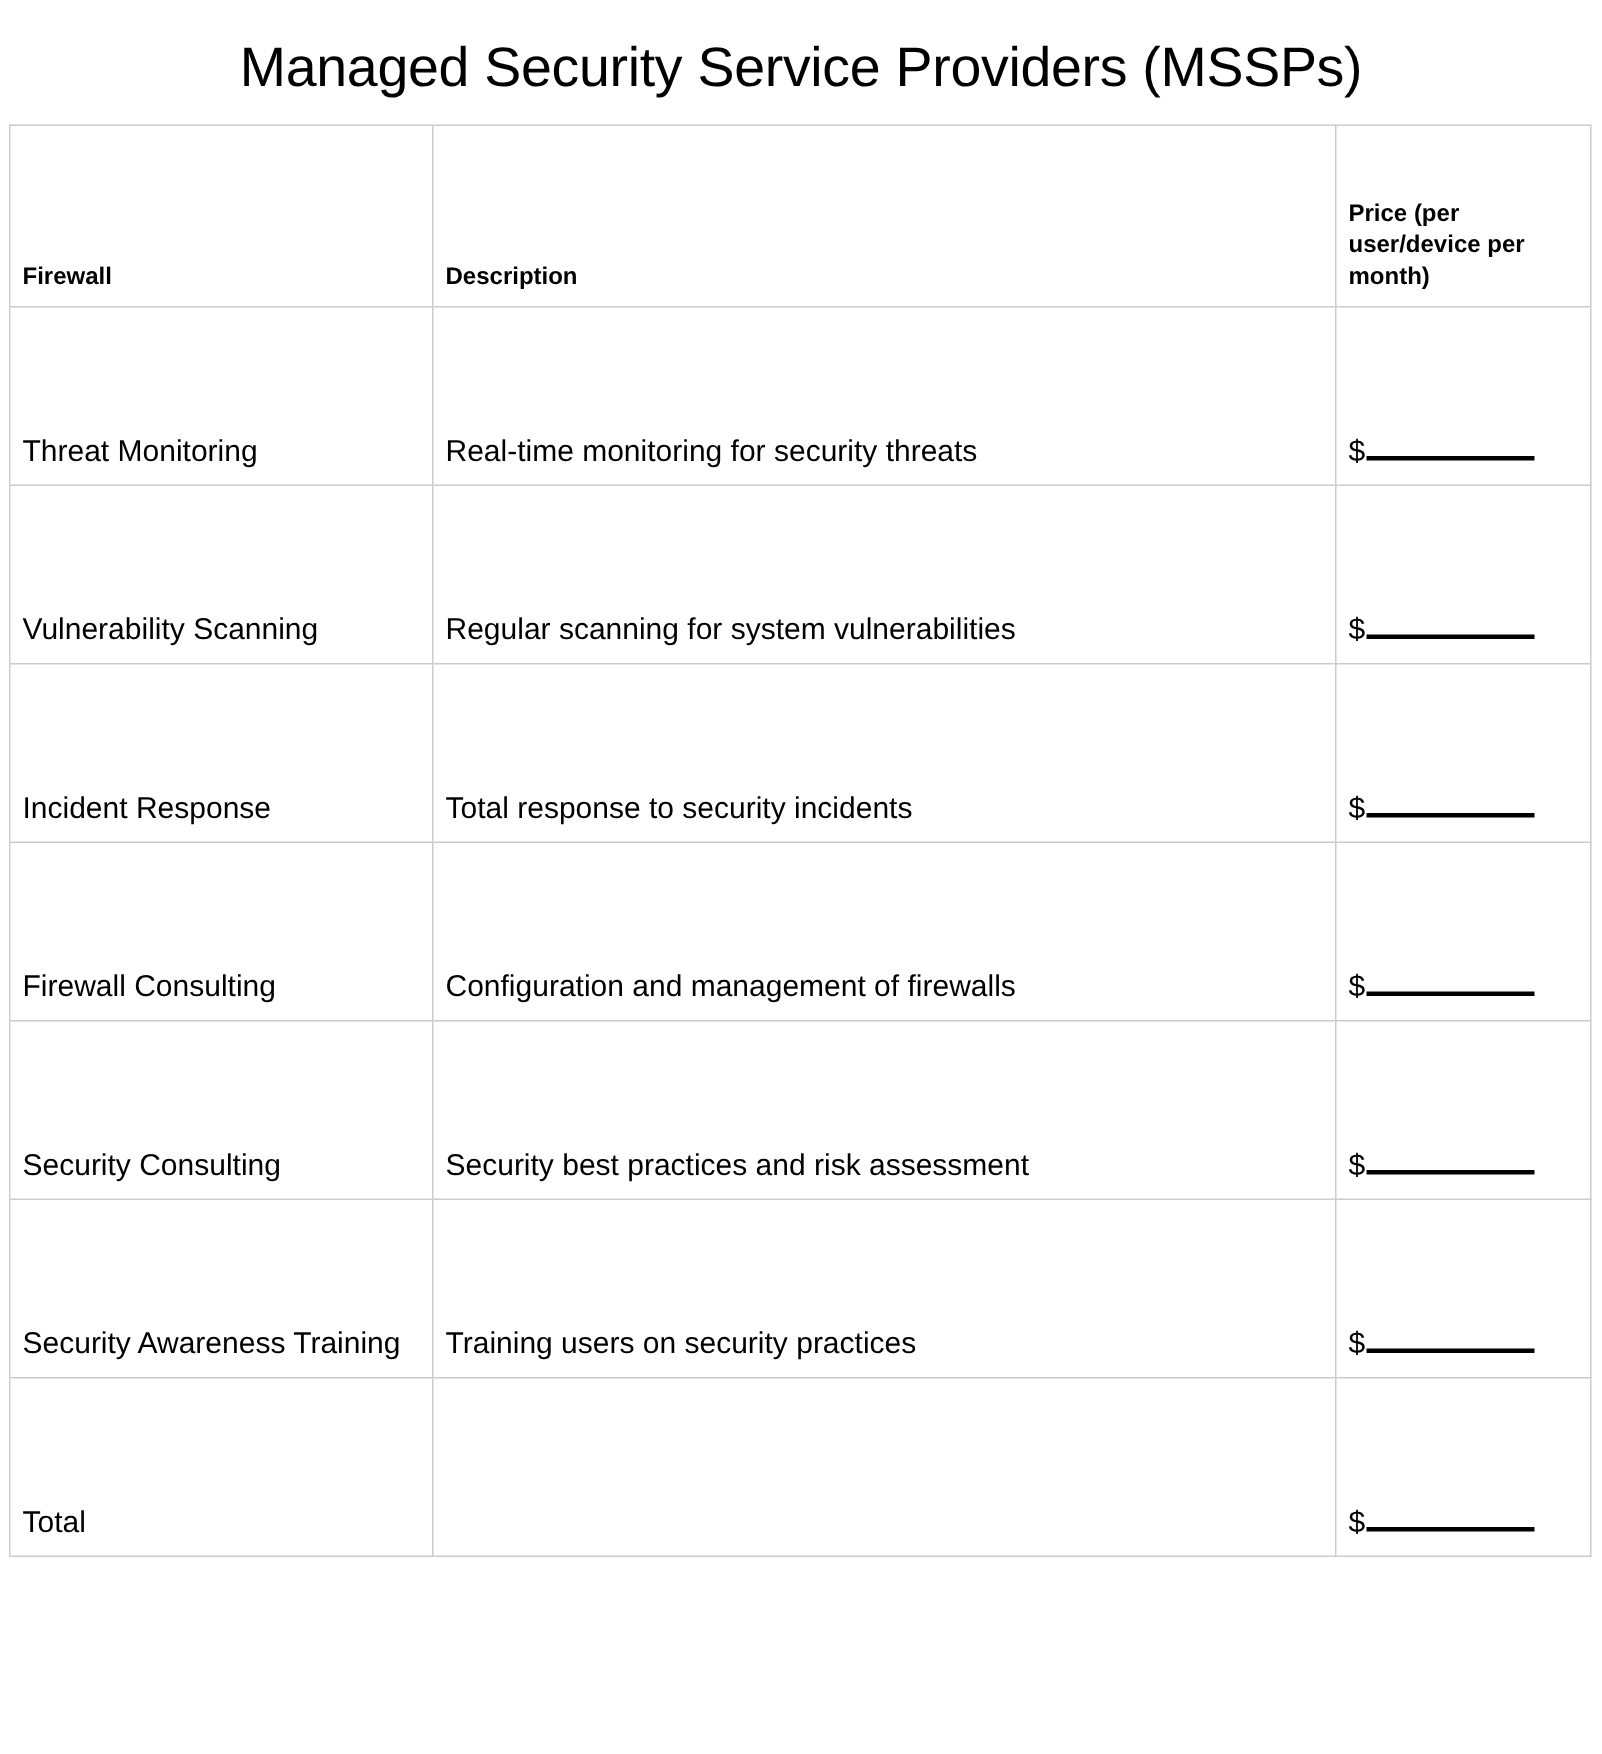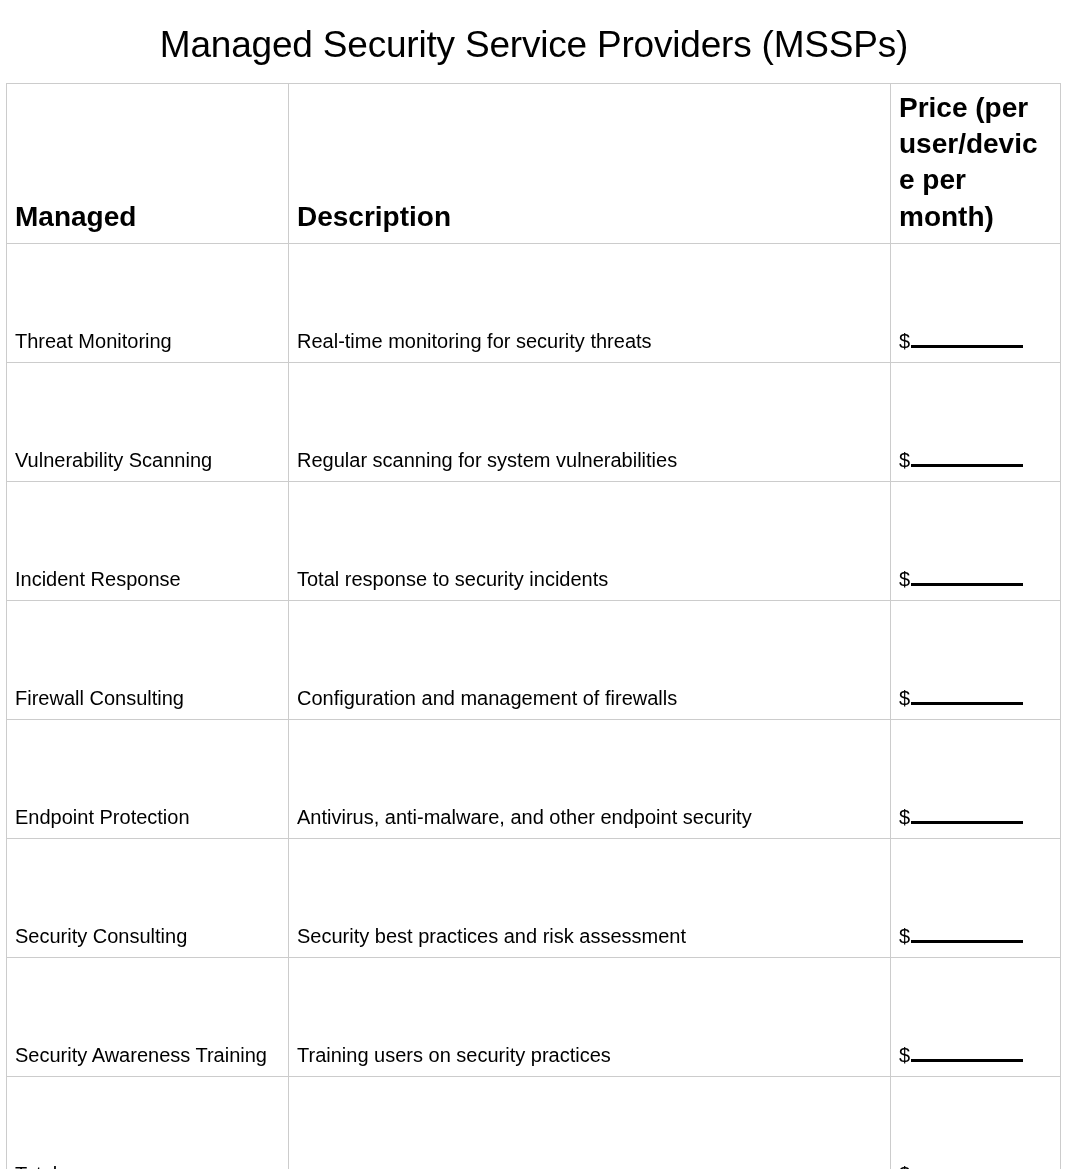--- a/index.html
+++ b/index.html
@@ -51,21 +51,21 @@
     padding: 6px 8px 8px 8px;
     font-size: 20px;
     line-height: 1.28;
     font-weight: 400;
     text-align: left;
     word-wrap: break-word;
   }
   table.pricing-table thead th {
     font-weight: 700;
     height: 106px;
-    font-size: 28px;
+    font-size: 16px;
     line-height: 1.3;
   }
   table.pricing-table tbody td {
     height: 104px;
   }
   .price-cell {
     white-space: nowrap;
     font-size: 25px;
   }
   .blank-line {
@@ -86,21 +86,21 @@
   <h1 class="doc-title">Managed Security Service Providers (MSSPs)</h1>
 
   <table class="pricing-table">
     <colgroup>
       <col class="c-service">
       <col class="c-desc">
       <col class="c-price">
     </colgroup>
     <thead>
       <tr>
-        <th>Managed</th>
+        <th>Firewall</th>
         <th>Description</th>
         <th>Price (per user/device per month)</th>
       </tr>
     </thead>
     <tbody>
 
       <tr>
         <td>Threat Monitoring</td>
         <td>Real-time monitoring for security threats</td>
         <td class="price-cell"><span class="price-symbol">$</span><span class="blank-line"></span></td>
@@ -117,25 +117,20 @@
         <td>Total response to security incidents</td>
         <td class="price-cell"><span class="price-symbol">$</span><span class="blank-line"></span></td>
       </tr>
 
       <tr>
         <td>Firewall Consulting</td>
         <td>Configuration and management of firewalls</td>
         <td class="price-cell"><span class="price-symbol">$</span><span class="blank-line"></span></td>
       </tr>
 
-      <tr>
-        <td>Endpoint Protection</td>
-        <td>Antivirus, anti-malware, and other endpoint security</td>
-        <td class="price-cell"><span class="price-symbol">$</span><span class="blank-line"></span></td>
-      </tr>
 
       <tr>
         <td>Security Consulting</td>
         <td>Security best practices and risk assessment</td>
         <td class="price-cell"><span class="price-symbol">$</span><span class="blank-line"></span></td>
       </tr>
 
       <tr>
         <td>Security Awareness Training</td>
         <td>Training users on security practices</td>

